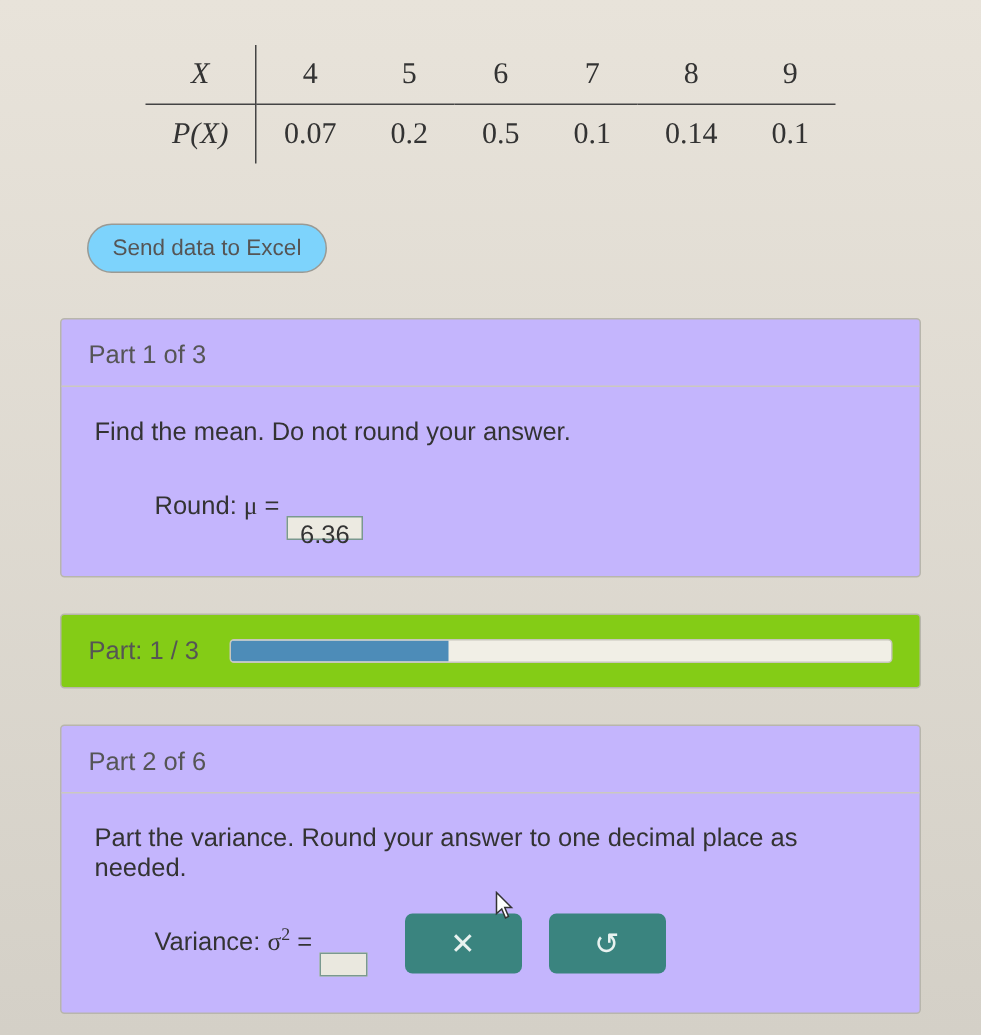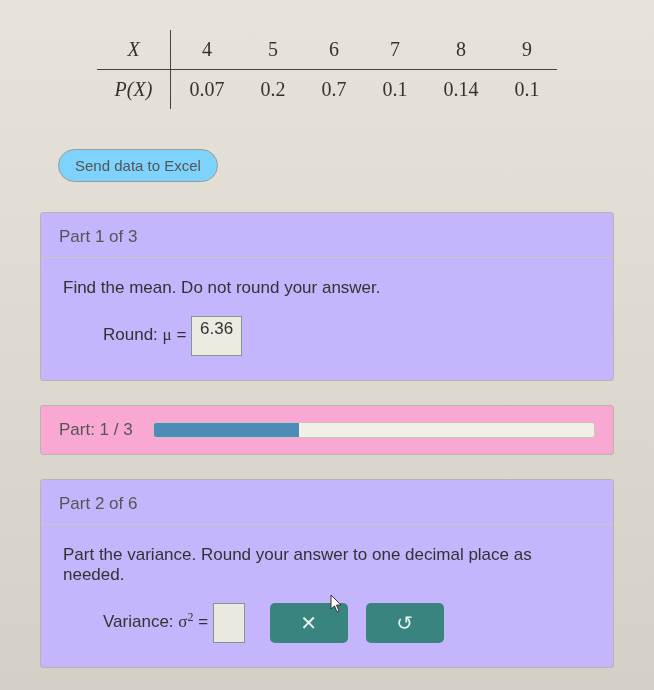--- a/index.html
+++ b/index.html
@@ -66,33 +66,34 @@
     font-size: 17px;
   }
   .answer-row .sym { font-family: "Times New Roman", serif; }
   .ans-box {
     display: inline-block;
     border: 1.5px solid #7a998f;
     background: #eceae1;
     padding: 2px 8px;
     font-size: 17px;
     min-width: 32px;
-    height: 40px;
+    height: 16px;
     vertical-align: middle;
+    margin-top: 28px;
   }
   .ans-box.empty { background: #eae8df; }
 
   .progress-row {
     display: flex;
     align-items: center;
     gap: 20px;
     padding: 14px 18px;
     border: 1px solid #b8b6ac;
     border-radius: 3px;
-    background: #f9a8d4;
+    background: #84cc16;
     margin-bottom: 24px;
     font-size: 17px;
     color: #555;
   }
   .progress-bar {
     flex: 1;
     height: 16px;
     background: #f1efe6;
     border: 1px solid #c8c6bc;
     border-radius: 3px;
@@ -147,21 +148,21 @@
       <td class="num">5</td>
       <td class="num">6</td>
       <td class="num">7</td>
       <td class="num">8</td>
       <td class="num">9</td>
     </tr>
     <tr>
       <td>P(X)</td>
       <td class="num">0.07</td>
       <td class="num">0.2</td>
-      <td class="num">0.7</td>
+      <td class="num">0.5</td>
       <td class="num">0.1</td>
       <td class="num">0.14</td>
       <td class="num">0.1</td>
     </tr>
   </tbody>
     </table>
 
   <button class="excel-btn">
     <span>Send data to Excel</span>
   </button>

